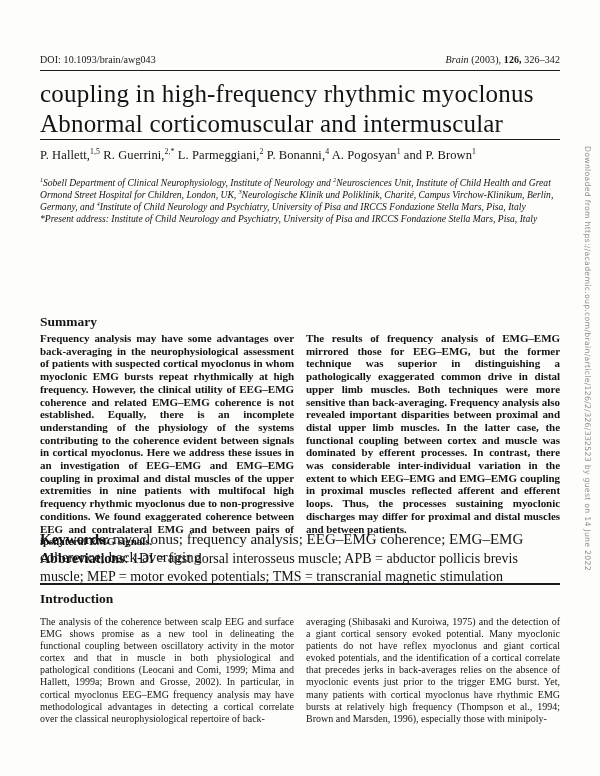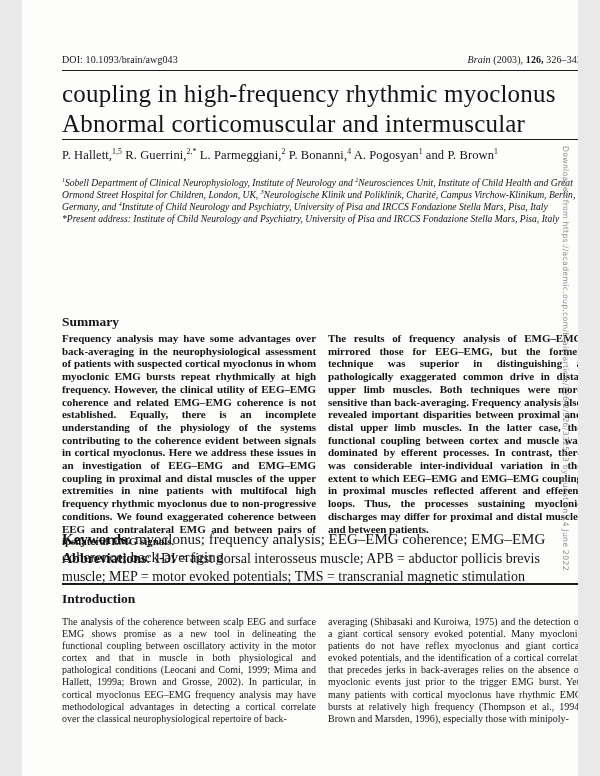--- a/index.html
+++ b/index.html
@@ -1,17 +1,17 @@
 <!DOCTYPE html>
 <html><head>
 <meta charset="utf-8">
 <style>
   html,body { margin:0; padding:0; background:#e9e9e9; }
   .page {
-    position:relative; width:556px; height:776px; background:#fdfdfc;
+    position:relative; width:600px; height:776px; background:#fdfdfc;
     font-family:"Liberation Serif", serif; color:#141414; overflow:hidden;
     margin:0 auto;
   }
   .abs { position:absolute; left:40px; width:520px; }
   .rule { border:none; border-top:1.6px solid #1c1c1c; margin:0; }
   .rule.thick { border-top-width:2.2px; }
 
   .masthead { top:54px; display:flex; justify-content:space-between; font-size:10px; letter-spacing:.1px; }
   .journal-ref .jname { font-style:italic; }
   .journal-ref .jvol { font-weight:bold; }

